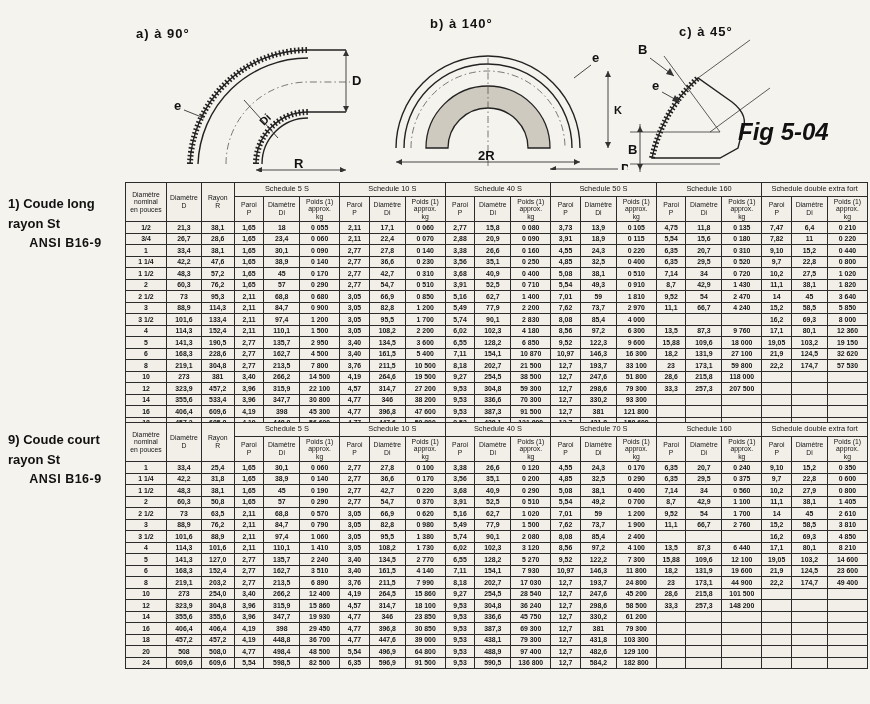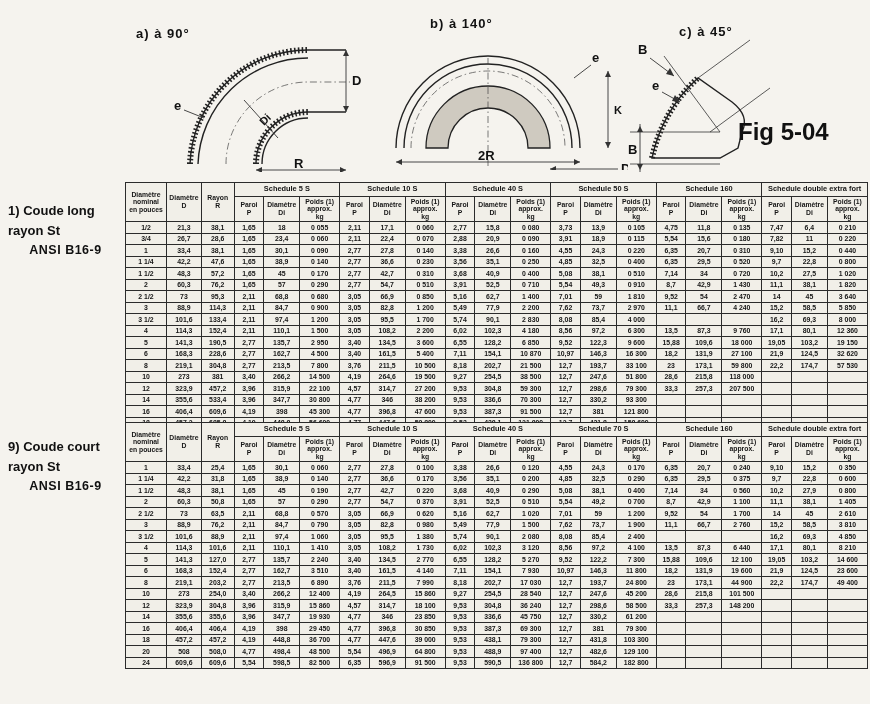--- a/index.html
+++ b/index.html
@@ -5,41 +5,41 @@
   html,body{margin:0;padding:0;}
   body{
     width:870px;height:704px;position:relative;overflow:hidden;
     background:#f5f3ee;
     font-family:"Liberation Sans","DejaVu Sans",sans-serif;
     color:#1c1c1c;
   }
   
   .diagram-band{position:absolute;left:0;top:0;width:870px;height:180px;}
   .diag-label{position:absolute;font-weight:bold;font-size:13px;letter-spacing:1px;color:#111;}
-  .fig-label{position:absolute;font-weight:bold;font-size:24px;color:#111;}
+  .fig-label{position:absolute;font-weight:bold;font-style:italic;font-size:24px;color:#111;}
   .dimtxt{font-family:"Liberation Sans",sans-serif;font-size:11px;font-weight:bold;fill:#111;}
   .dimtxt.big{font-size:13px;}
   svg{position:absolute;}
   .outline{fill:none;stroke:#222;stroke-width:1.4;}
   .thin{fill:none;stroke:#333;stroke-width:0.8;}
   .hatch{fill:none;stroke:#222;stroke-width:6;stroke-dasharray:1.6 2.2;}
   .dimline{stroke:#333;stroke-width:0.9;}
   .centerline{stroke:#444;stroke-width:0.7;stroke-dasharray:7 3 1.5 3;fill:none;}
   
   .section-label{position:absolute;left:8px;width:115px;font-weight:bold;color:#111;}
-  .section-label .l1{font-size:13px;line-height:1.5;margin-top:7px;}
+  .section-label .l1{font-size:13px;line-height:1.5;}
   .section-label .l2{font-size:13px;line-height:1.5;}
   .section-label .l3{font-size:12.5px;line-height:1.7;letter-spacing:0.5px;text-align:center;}
   
   .tbl-wrap{position:absolute;left:125px;width:743px;background:#f1efe8;}
   table{border-collapse:collapse;table-layout:fixed;width:743px;background:#f1efe8;}
   th,td{border:1px solid #2b2b2b;text-align:center;vertical-align:middle;
         font-size:6.9px;line-height:1.15;padding:0.5px 0;color:#151515;
         overflow:hidden;white-space:pre-line;}
-  th{font-weight:bold;font-size:6.8px;}
+  th{font-weight:normal;font-size:6.8px;}
   th.group{font-size:7.4px;height:12px;}
   td{height:9.5px;font-weight:bold;}
   td.nom{font-weight:bold;}
   .tbl-wrap.t1{top:182px;}
   .tbl-wrap.t2{top:422px;}
 </style>
 </head>
 <body>
 
 <div class="diagram-band">

